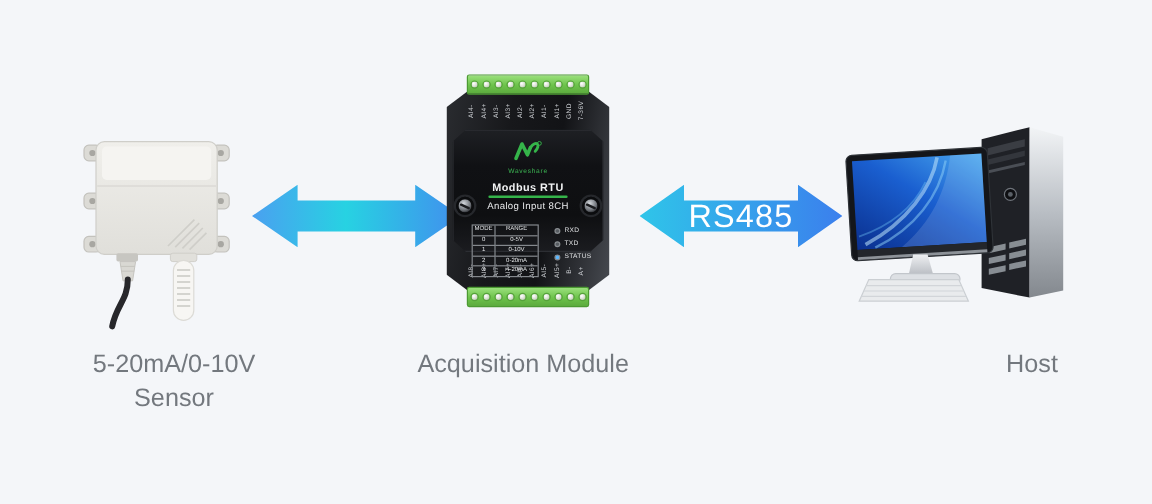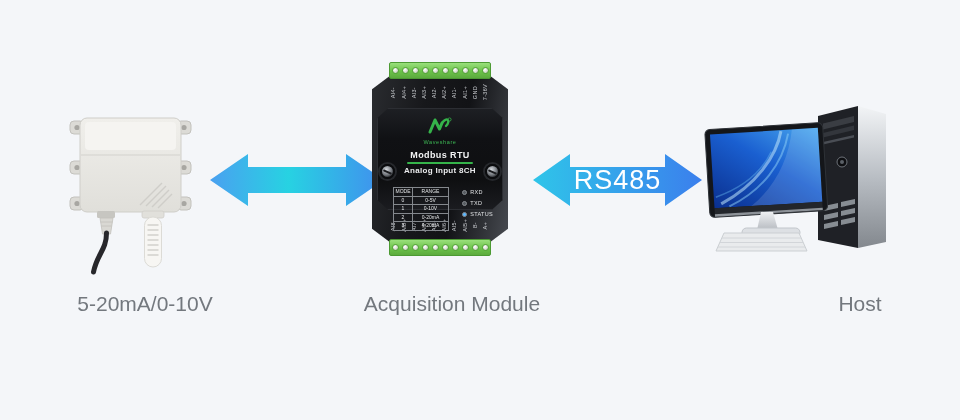--- a/index.html
+++ b/index.html
@@ -8,21 +8,21 @@
     background:#f4f6f9; overflow:hidden;
     font-family:"Liberation Sans", sans-serif;
   }
   
   .caption {
     position:absolute; top:290px; transform:translateX(-50%);
     font-size:21px; line-height:1.35; color:#73787e;
     text-align:center; white-space:nowrap;
   }
   .caption-sensor { left:145px; }
-  .caption-module { left:452px;text-align:right; }
+  .caption-module { left:436px;text-align:right; }
   .caption-host   { left:860px; }
 
   
   .arrow-svg { position:absolute; }
   .arrow-left  { left:210px; top:154px; }
   .arrow-right { left:533px; top:154px; }
   .bus-text { font-size:27px; letter-spacing:1px; fill:#ffffff; }
 
   
   .module { position:absolute; left:372px; top:62px; width:136px; height:194px; }
@@ -57,21 +57,21 @@
   }
   .pins.top { top:17px; } .pins.bottom { bottom:17px; }
   .pin {
     writing-mode:vertical-rl; transform:rotate(180deg);
     font-size:5.5px; line-height:1; color:#c9ccd0; letter-spacing:0.3px;
   }
   .brand-block { position:absolute; top:55px; left:0; right:0; text-align:center; z-index:2; }
   .brand-name { font-size:5.5px; color:#3db854; letter-spacing:0.6px; margin-top:1px; }
   .model-1 { margin-top:5px; font-size:9px; font-weight:bold; color:#f2f3f4; letter-spacing:0.4px; }
   .model-divider { width:66px; height:2px; background:#35b44a; margin:2px auto; border-radius:1px; }
-  .model-2 { font-size:8px; font-weight:bold; color:#e9eaec; letter-spacing:0.3px; }
+  .model-2 { font-size:8px; font-weight:normal; color:#e9eaec; letter-spacing:0.3px; }
   .screw {
     position:absolute; top:102px; width:15px; height:15px; border-radius:50%;
     background:radial-gradient(circle at 40% 32%,#d4d8dd,#71757b 55%,#2b2d31 80%);
     border:2px solid #0b0c0e; box-shadow:0 0 0 2px #26282c; box-sizing:border-box; z-index:2;
   }
   .screw .slot {
     position:absolute; left:1px; right:1px; top:4.5px; height:1.6px;
     background:#1a1b1e; transform:rotate(24deg); border-radius:1px;
   }
   .screw-left { left:8px; } .screw-right { right:8px; }
@@ -350,17 +350,18 @@
     <g>
       <polygon points="26,131 101,131 109,149 18,149" fill="#e9ebed" stroke="#cbcfd3" stroke-width="1"></polygon>
       <line x1="24" y1="136" x2="103" y2="136" stroke="#d2d5d9" stroke-width="1"></line>
       <line x1="22" y1="140.5" x2="105" y2="140.5" stroke="#d2d5d9" stroke-width="1"></line>
       <line x1="20" y1="145" x2="107" y2="145" stroke="#d2d5d9" stroke-width="1"></line>
     </g>
   </svg>
 
   <div class="caption caption-sensor">
     <div>5-20mA/0-10V</div>
+    <div>Sensor</div>
   </div>
   <div class="caption caption-module">Acquisition Module</div>
   <div class="caption caption-host">Host</div>
 
 </div>
 
 </body></html>

